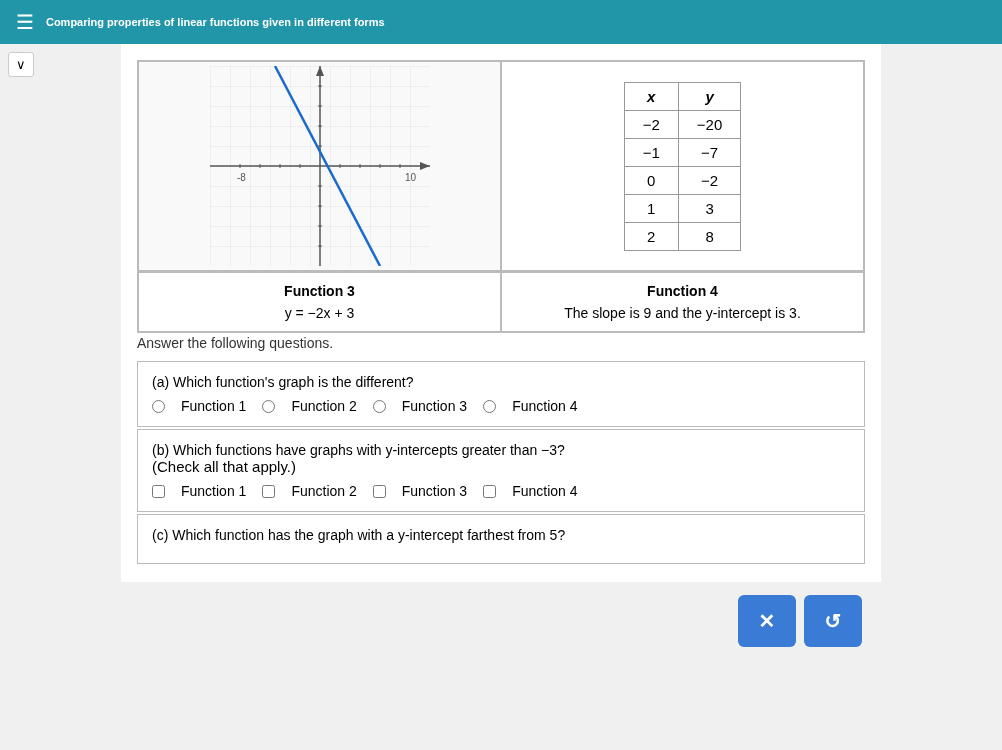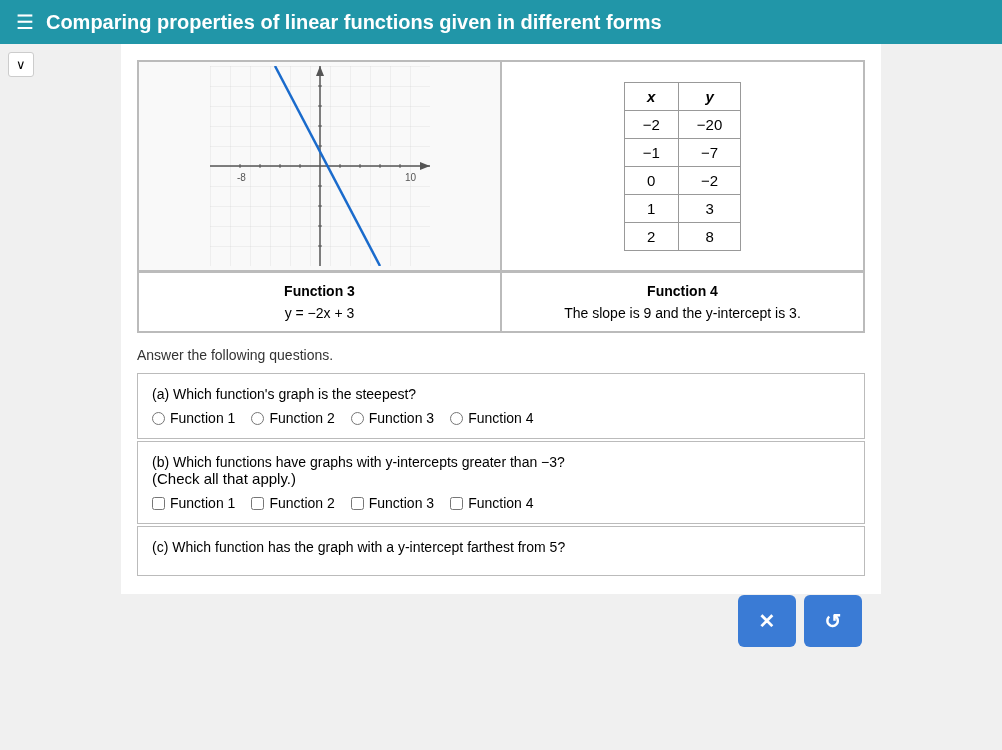--- a/index.html
+++ b/index.html
@@ -16,21 +16,21 @@
       padding: 10px 16px;
       display: flex;
       align-items: center;
       gap: 12px;
     }
     .header-menu-icon {
       cursor: pointer;
       font-size: 20px;
     }
     .header-title {
-      font-size: 20px;
+      font-size: 11px;
       font-weight: bold;
     }
     .main-content {
       background: white;
       padding: 16px;
       max-width: 760px;
       margin: 0 auto;
     }
     .collapse-btn {
       position: absolute;
@@ -106,21 +106,21 @@
     }
     .radio-row, .checkbox-row {
       display: flex;
       gap: 16px;
       align-items: center;
       flex-wrap: wrap;
     }
     .radio-option, .checkbox-option {
       display: flex;
       align-items: center;
-      gap: 5px;
+      gap: 16px;
       font-size: 14px;
       cursor: pointer;
     }
     .radio-option input, .checkbox-option input {
       cursor: pointer;
     }
     .right-buttons {
       position: absolute;
       right: 140px;
       top: 595px;
@@ -247,25 +247,25 @@
       <div class="label-cell">
         <div class="func-name">Function 3</div>
         <div class="func-eq">y = −2x + 3</div>
       </div>
       <div class="label-cell">
         <div class="func-name">Function 4</div>
         <div class="func-desc">The slope is 9 and the y-intercept is 3.</div>
       </div>
     </div>
 
-    <div style="margin-top:14px;">
+    <div style="margin-top:2px;">
       <div class="answer-label">Answer the following questions.</div>
 
       <div class="question-box">
-        <div class="question-text">(a) Which function's graph is the steepest?</div>
+        <div class="question-text">(a) Which function's graph is the different?</div>
         <div class="radio-row">
           <label class="radio-option">
             <input type="radio" name="qa" style="">
             <span>Function 1</span>
           </label>
           <label class="radio-option">
             <input type="radio" name="qa" style="">
             <span>Function 2</span>
           </label>
           <label class="radio-option">

